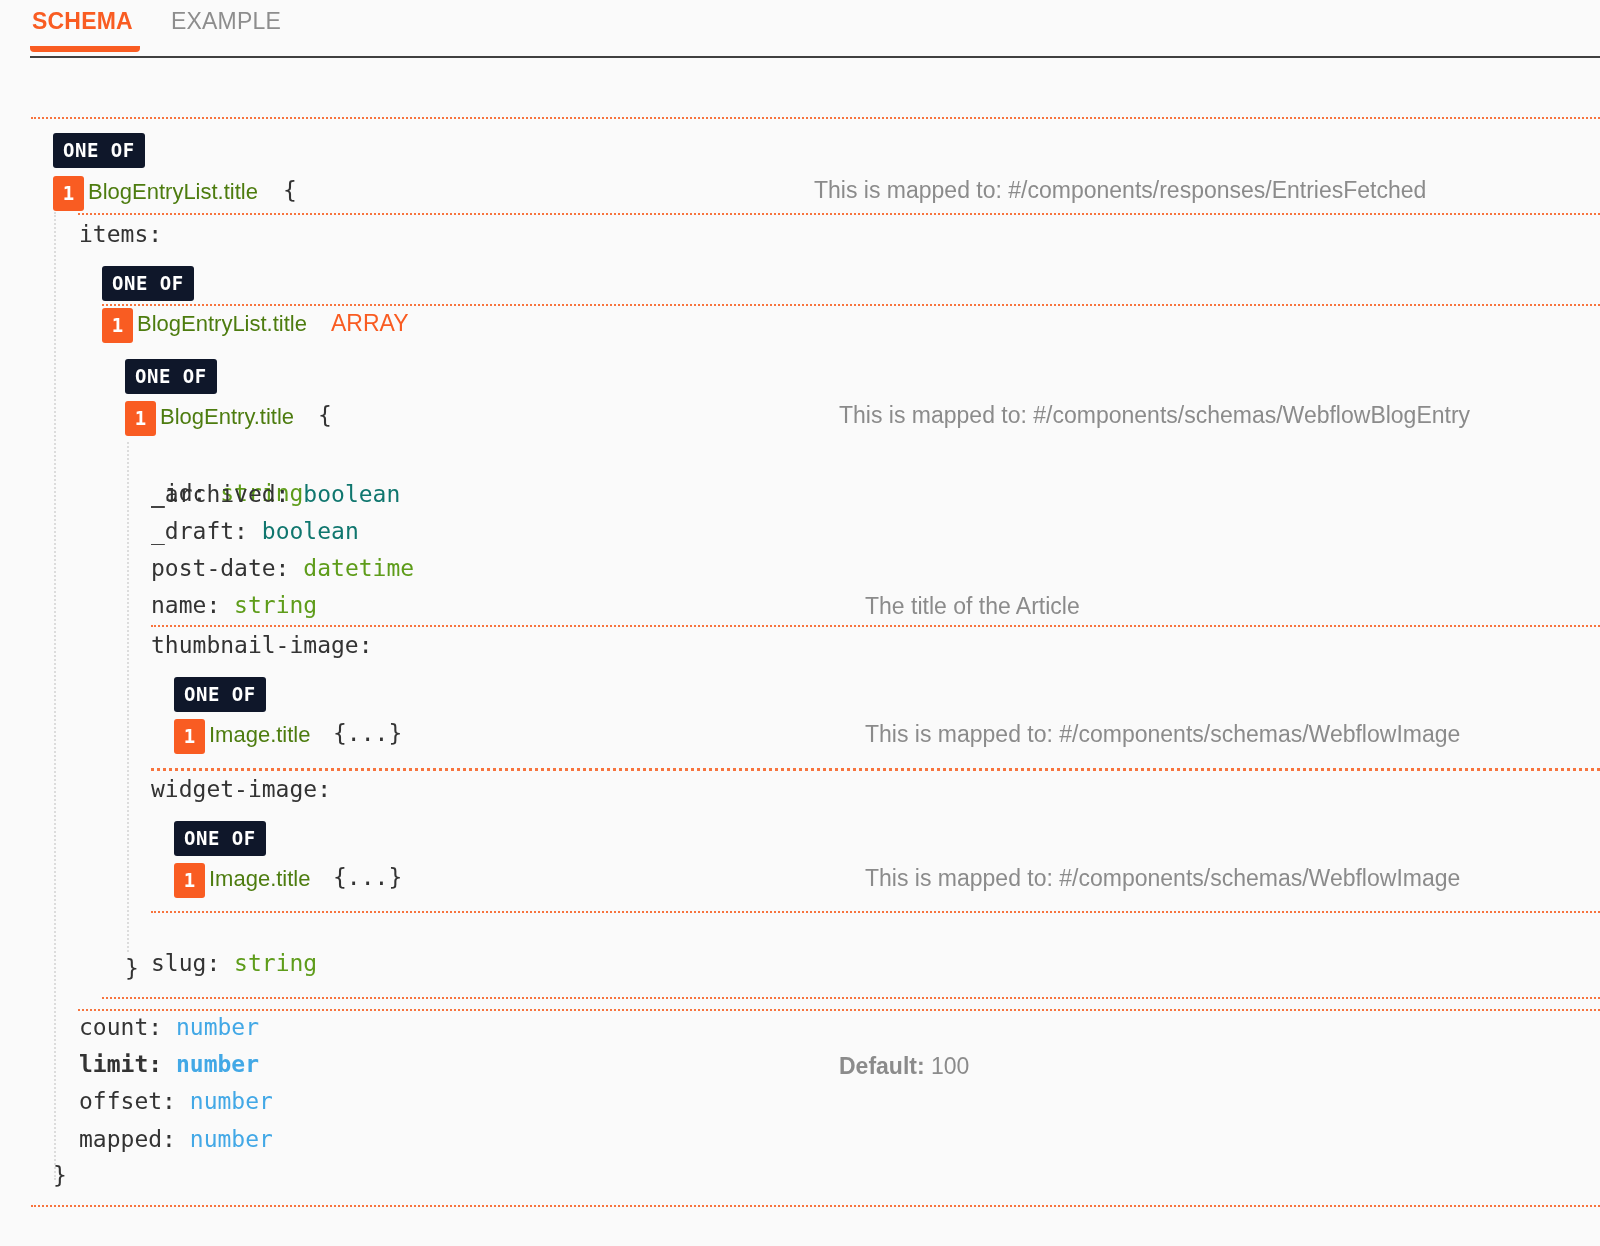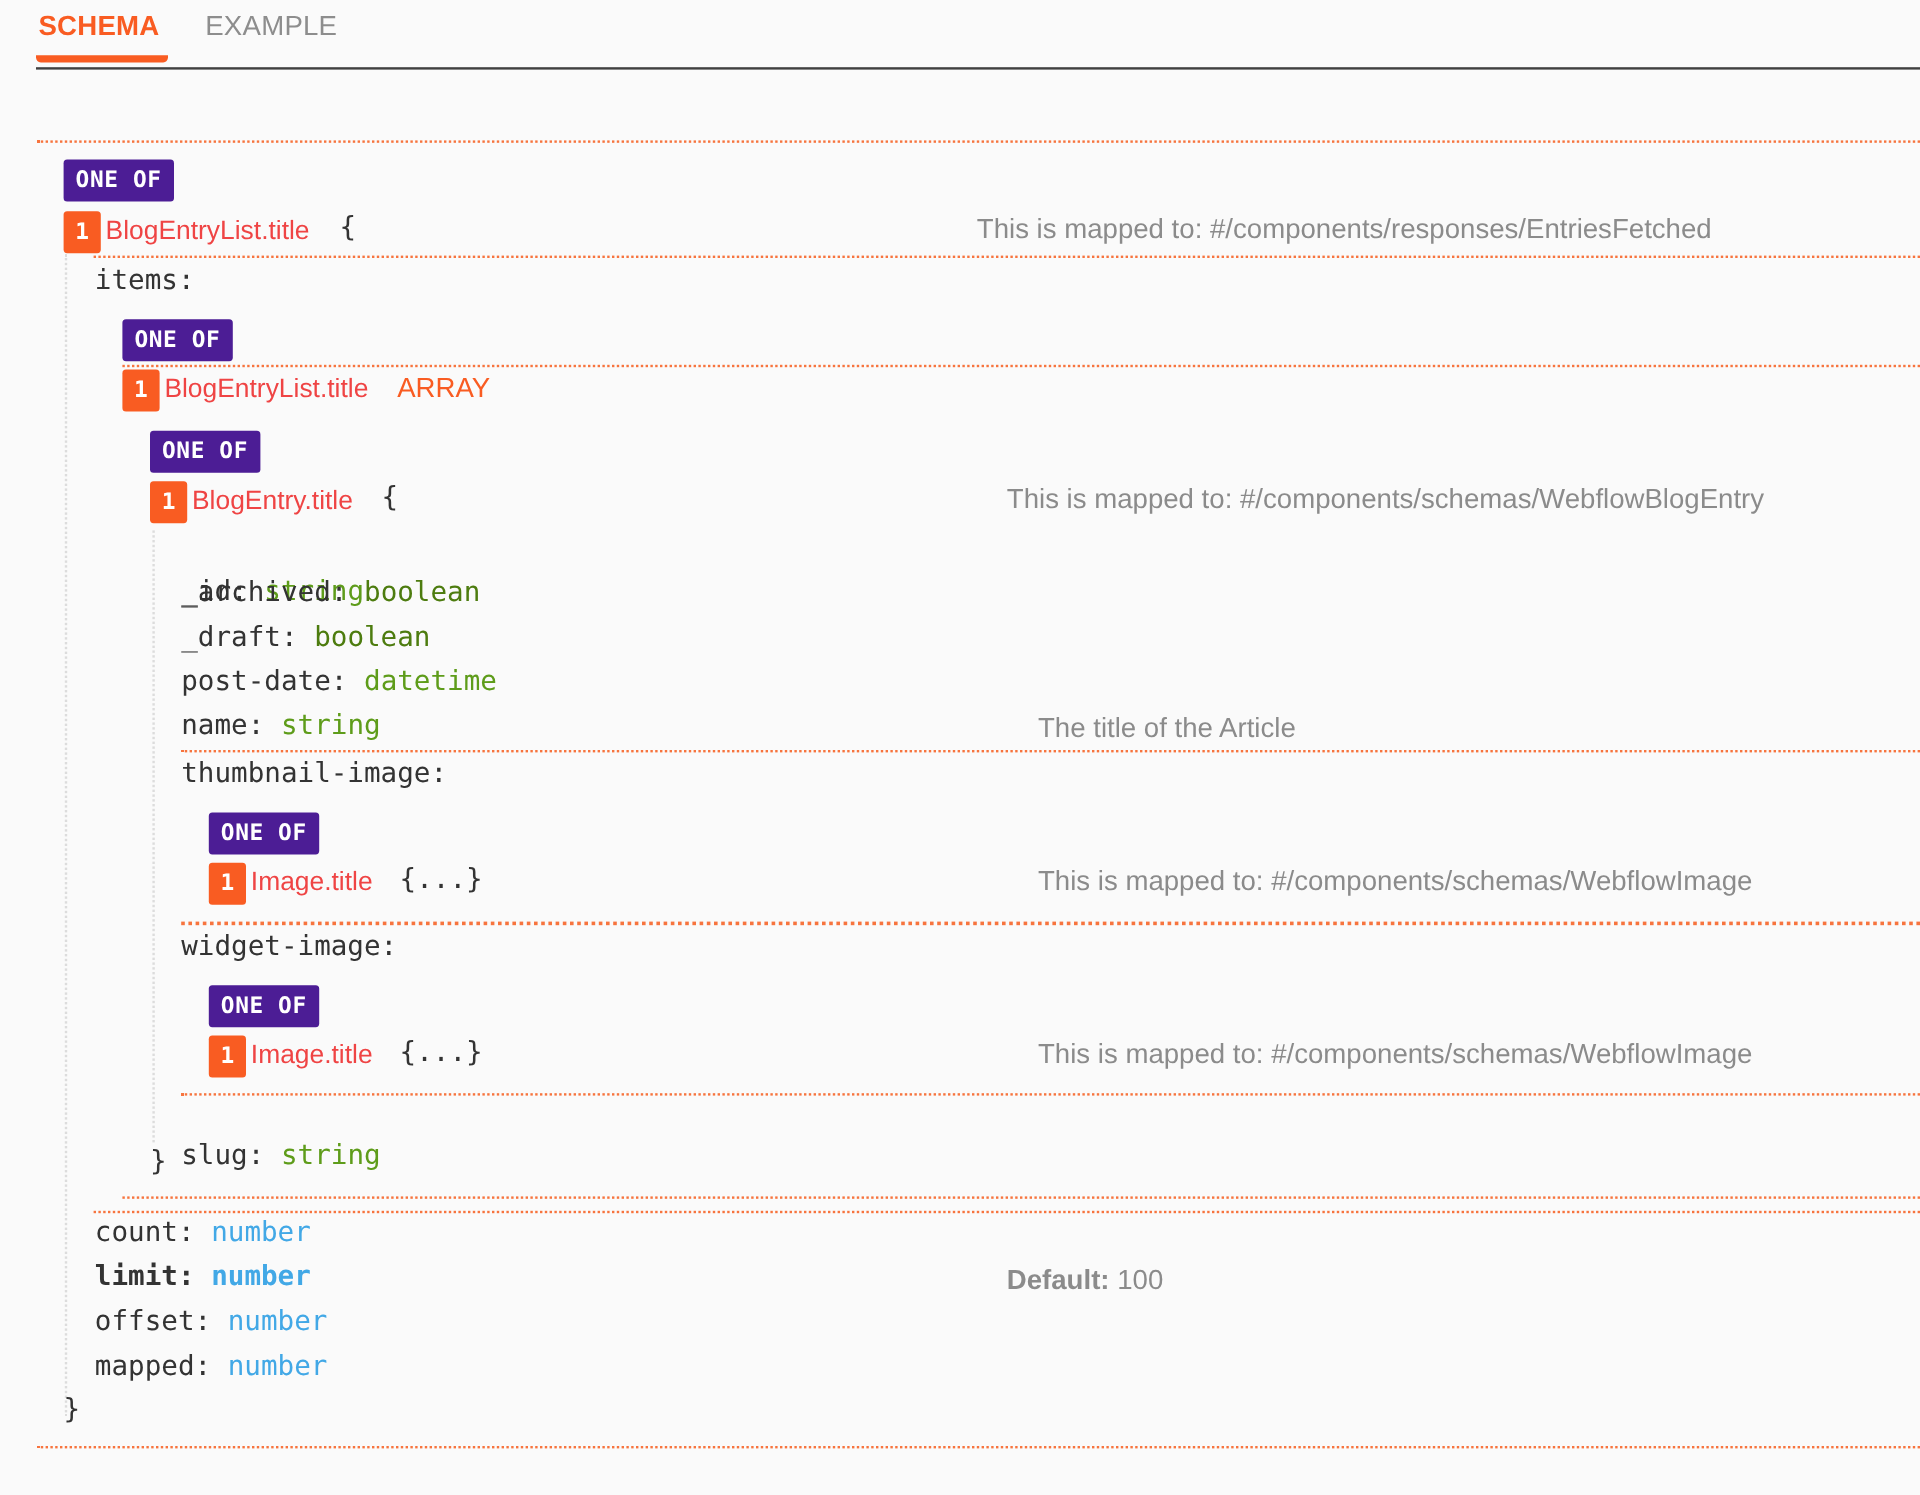--- a/index.html
+++ b/index.html
@@ -19,40 +19,40 @@
   }
   .tab.active { color:#f95c22; font-weight:bold; left:2px; }
   .tab.inactive { color:#8d8d8d; left:141px; }
   .tab-underline {
     position:absolute; left:0; top:46px; width:110px; height:6px;
     background:#f95c22; border-radius:0 0 4px 4px;
   }
   .dots { position:absolute; height:0; border-top:2px dotted #f7743e; right:0; }
   .vguide { position:absolute; width:0; border-left:2px dotted #dcdcdc; }
   .oneof {
-    position:absolute; background:#4c1d95; color:#fff;
+    position:absolute; background:#0f172a; color:#fff;
     font-family:"DejaVu Sans Mono", monospace; font-weight:bold;
     font-size:19px; height:35px; line-height:35px; padding:0 10px;
     border-radius:3px; letter-spacing:0.5px;
   }
   .opt-num {
     position:absolute; background:#f95c22; color:#fff;
     font-family:"DejaVu Sans Mono", monospace; font-weight:bold;
     font-size:19px; width:31px; height:35px; line-height:35px; text-align:center;
     border-radius:3px;
   }
   .ref {
-    position:absolute; color:#ef4444; font-size:22px; cursor:pointer;
+    position:absolute; color:#4d7c0f; font-size:22px; cursor:pointer;
   }
   .mono {
     position:absolute; font-family:"DejaVu Sans Mono", monospace;
     font-size:23px; color:#333; white-space:pre;
   }
   .t-string, .t-datetime { color:#5e9c1a; }
-  .t-boolean { color:#4d7c0f; }
+  .t-boolean { color:#0f766e; }
   .t-number { color:#42a8e6;text-align:center; }
   .desc { position:absolute; color:#8b8b8b; font-size:23px; white-space:nowrap; }
   .array { color:#f95c22; font-size:23px; position:absolute; }
   .bold { font-weight:bold; }
 </style>
 </head>
 <body>
 
 <div class="tabs">
   <div class="tab active">SCHEMA</div>

